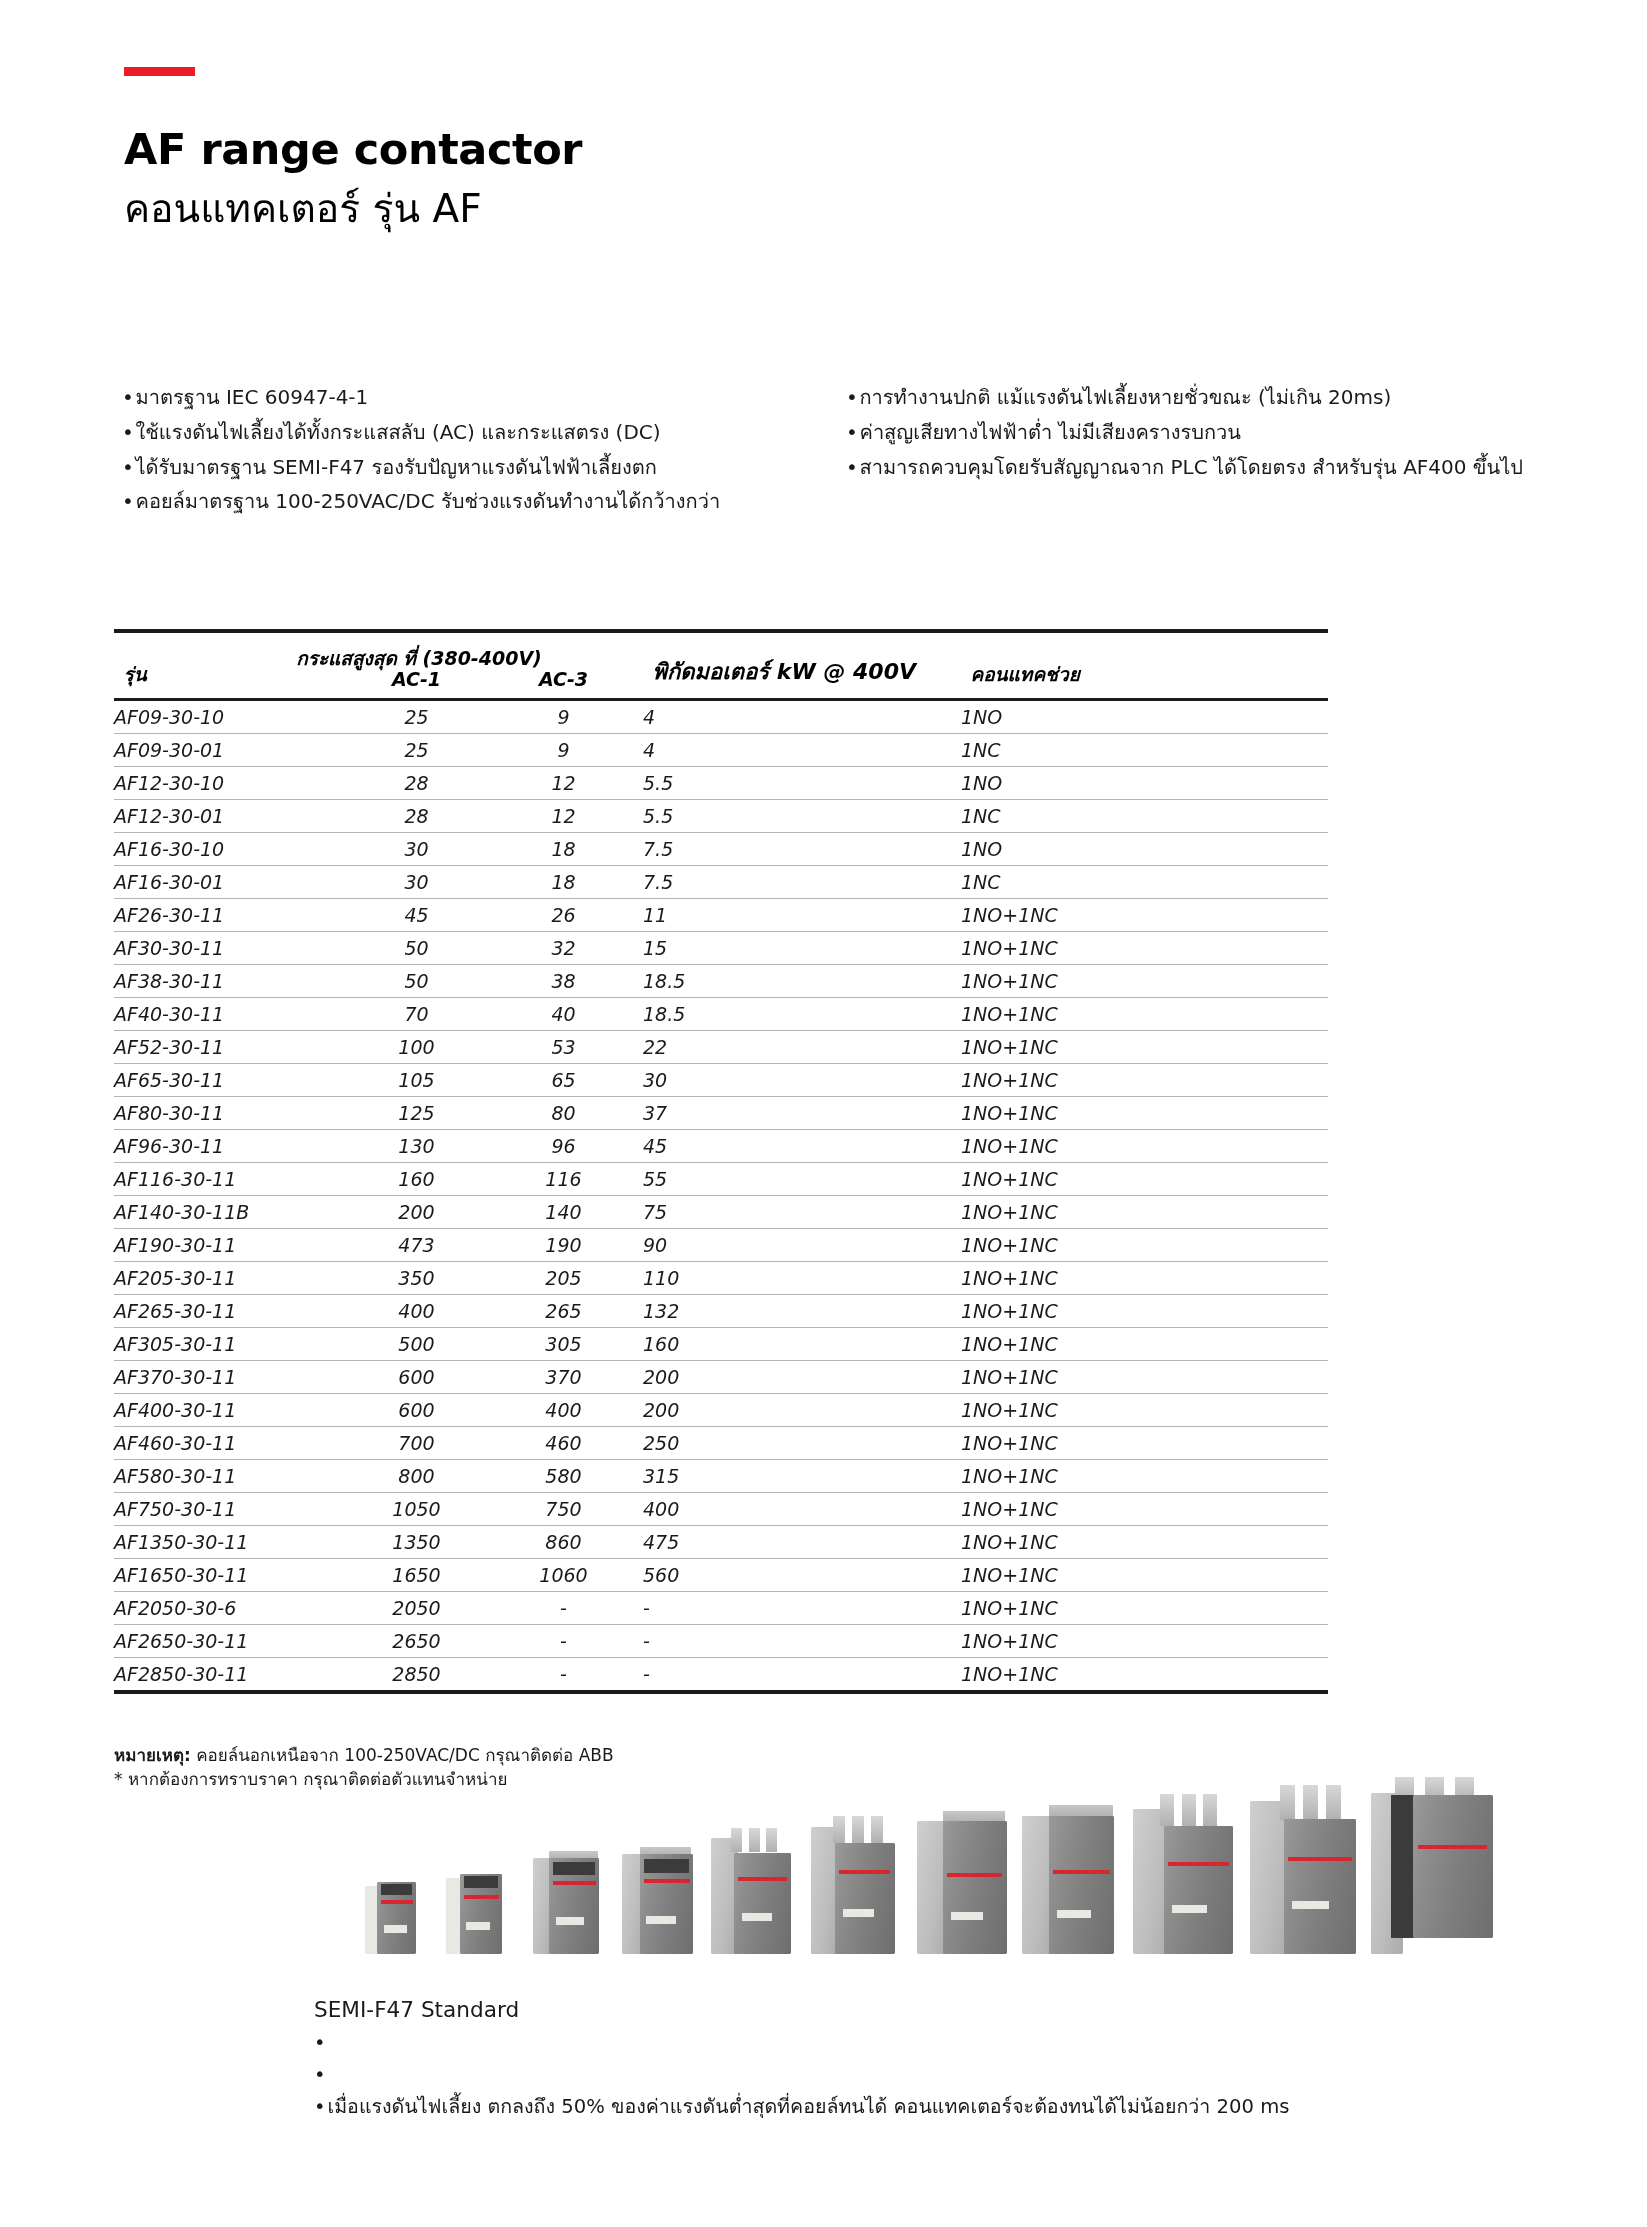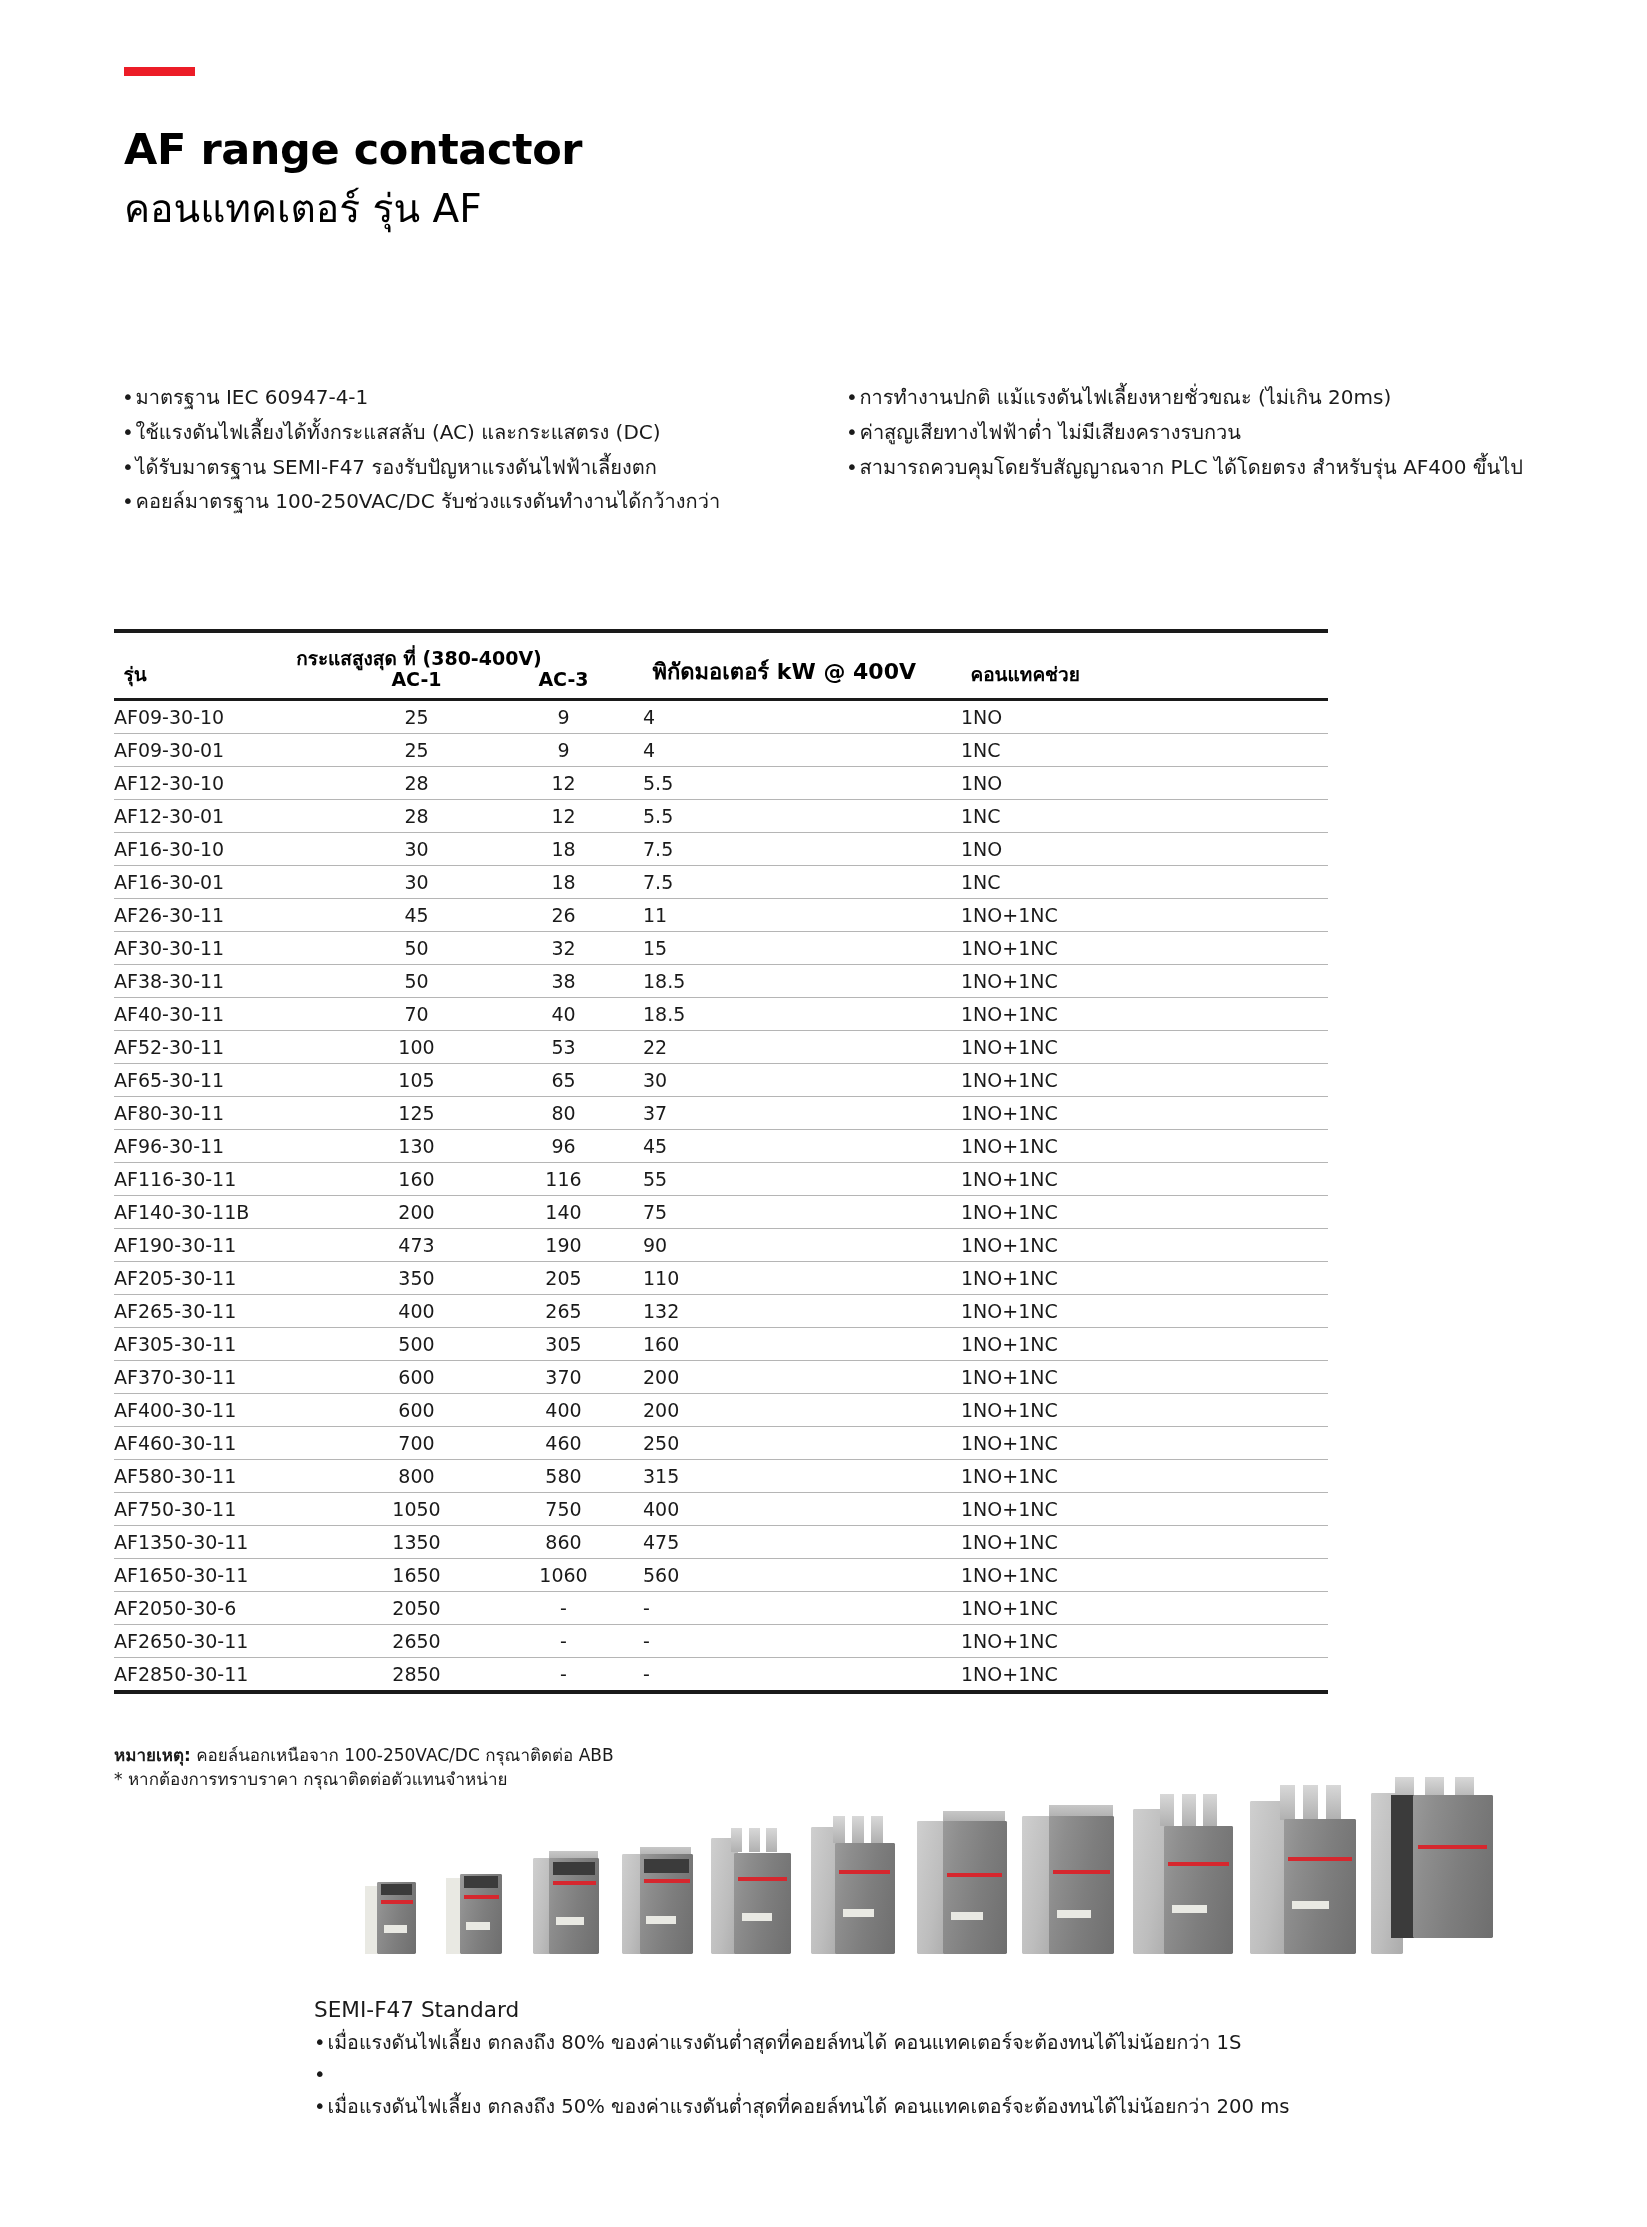--- a/index.html
+++ b/index.html
@@ -90,20 +90,21 @@
   .spec-table-wrap {
     position: absolute;
     left: 114px;
     top: 629px;
     width: 1214px;
   }
   table.spec {
     border-collapse: collapse;
     width: 1214px;
     table-layout: fixed;
+    font-style: italic;
   }
   table.spec col.c-model  { width: 235px; }
   table.spec col.c-ac1    { width: 135px; }
   table.spec col.c-ac3    { width: 159px; }
   table.spec col.c-kw     { width: 318px; }
   table.spec col.c-aux    { width: 367px; }
 
   table.spec thead tr.head-row th {
     border-top: 4.7px solid #1a1a1a;
     border-bottom: 3.4px solid #1a1a1a;
@@ -671,21 +672,20 @@
       <div class="ct-body" style="left:42px;top:17.6px;width:80px;height:143px;"></div>
       <div class="ct-red" style="left:47px;top:68px;width:69px;"></div>
     </div>
 
   </div>
 
   <div class="semi">
     <div class="semi-title">SEMI-F47 Standard</div>
     <div class="semi-item">
       <span class="semi-bullet">•</span>
-      <span>เมื่อแรงดันไฟเลี้ยง ตกลงถึง 80% ของค่าแรงดันต่ำสุดที่คอยล์ทนได้ คอนแทคเตอร์จะต้องทนได้ไม่น้อยกว่า 1S</span>
     </div>
     <div class="semi-item">
       <span class="semi-bullet">•</span>
     </div>
     <div class="semi-item">
       <span class="semi-bullet">•</span>
       <span>เมื่อแรงดันไฟเลี้ยง ตกลงถึง 50% ของค่าแรงดันต่ำสุดที่คอยล์ทนได้ คอนแทคเตอร์จะต้องทนได้ไม่น้อยกว่า 200 ms</span>
     </div>
   </div>
 

